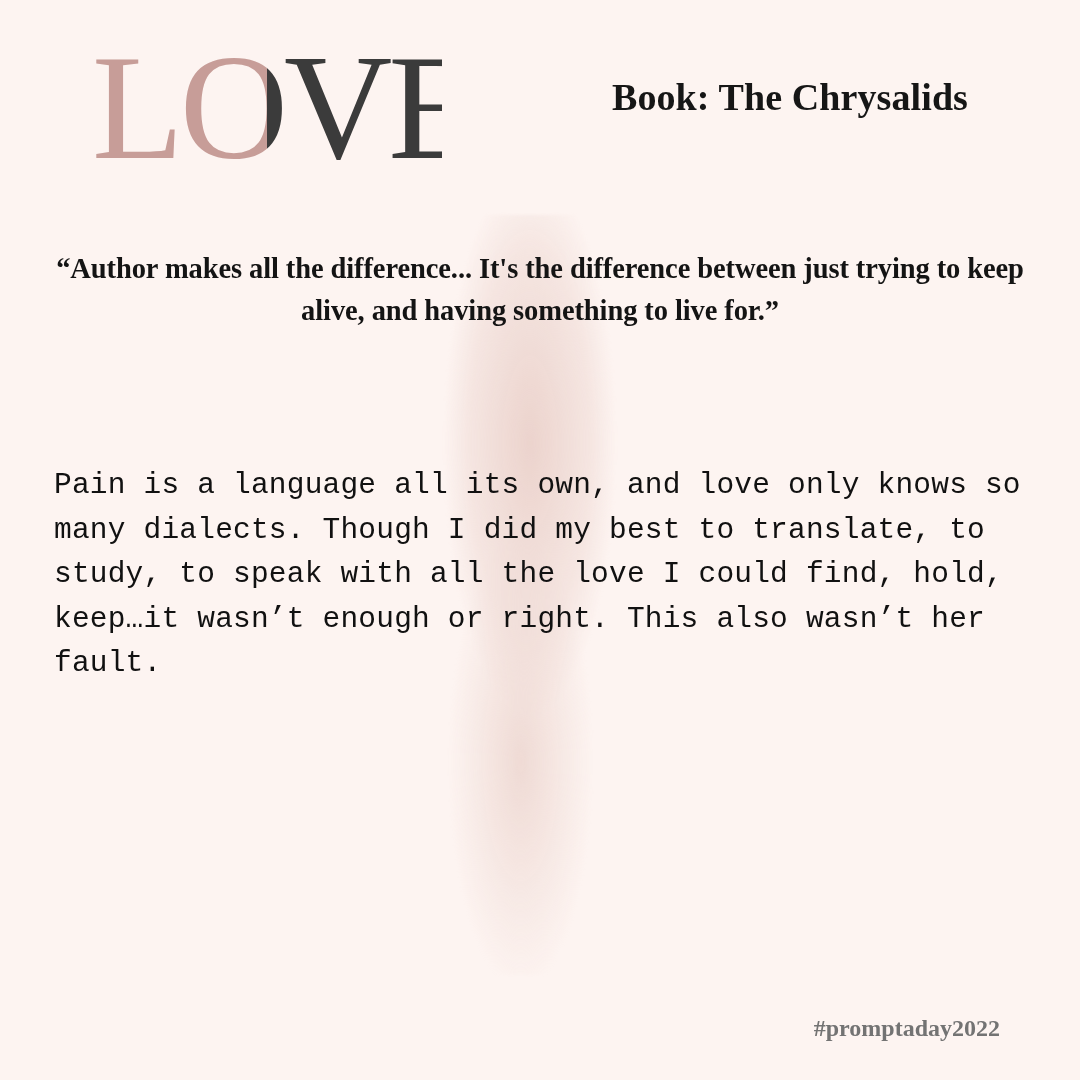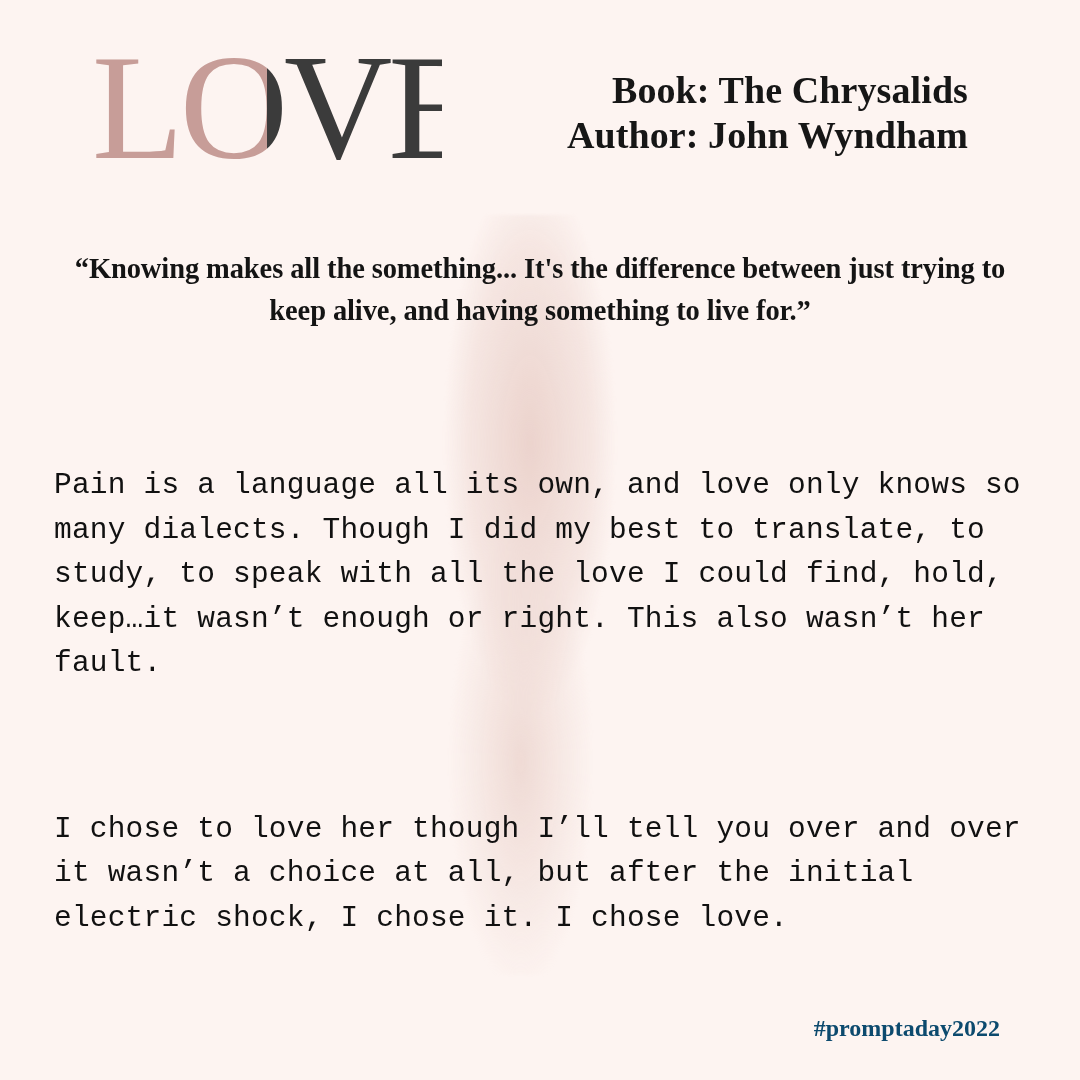--- a/index.html
+++ b/index.html
@@ -49,21 +49,21 @@
     left: 92px;
     top: 8px;
     width: 350px;
     height: 150px;
   }
   .logo svg { display: block; }
 
   .meta {
     position: absolute;
     right: 112px;
-    top: 38px;
+    top: 45px;
     text-align: right;
     line-height: 1.18;
   }
   .meta div {
     font-family: "Liberation Serif", serif;
     font-weight: bold;
     font-size: 38px;
     color: #161616;
     white-space: nowrap;
     letter-spacing: 0.1px;
@@ -101,21 +101,21 @@
     margin: 16px;
   }
 
   .hashtag {
     position: absolute;
     right: 80px;
     bottom: 38px;
     font-family: "Liberation Serif", serif;
     font-weight: bold;
     font-size: 24px;
-    color: #0c4a6e;
+    color: #737373;
   }
 </style>
 </head>
 <body>
 
 <div class="page">
 
   <div class="brush"></div>
 
   <div class="header">
@@ -135,29 +135,27 @@
           <text x="0" y="120" fill="#3b3b3b" clip-path="url(#rightHalf)">LOVE</text>
         </g>
         <g fill="none" stroke="#fdf4f1" stroke-width="3">
           <path d="M0 0"></path>
         </g>
       </svg>
     </div>
 
     <div class="meta">
       <div>Book: The Chrysalids</div>
-      <div>Author: John Wyndham</div>
     </div>
 
   </div>
 
-  <div class="quote">“Knowing makes all the something... It's the difference between just trying to keep alive, and having something to live for.”</div>
+  <div class="quote">“Author makes all the difference... It's the difference between just trying to keep alive, and having something to live for.”</div>
 
   <div class="body-text">
     <p>Pain is a language all its own, and love only knows so many dialects. Though I did my best to translate, to study, to speak with all the love I could find, hold, keep…it wasn’t enough or right. This also wasn’t her fault.</p>
-    <p>I chose to love her though I’ll tell you over and over it wasn’t a choice at all, but after the initial electric shock, I chose it. I chose love.</p>
     
     
   </div>
 
   <div class="hashtag">#promptaday2022</div>
 
 </div>
 
 </body></html>

